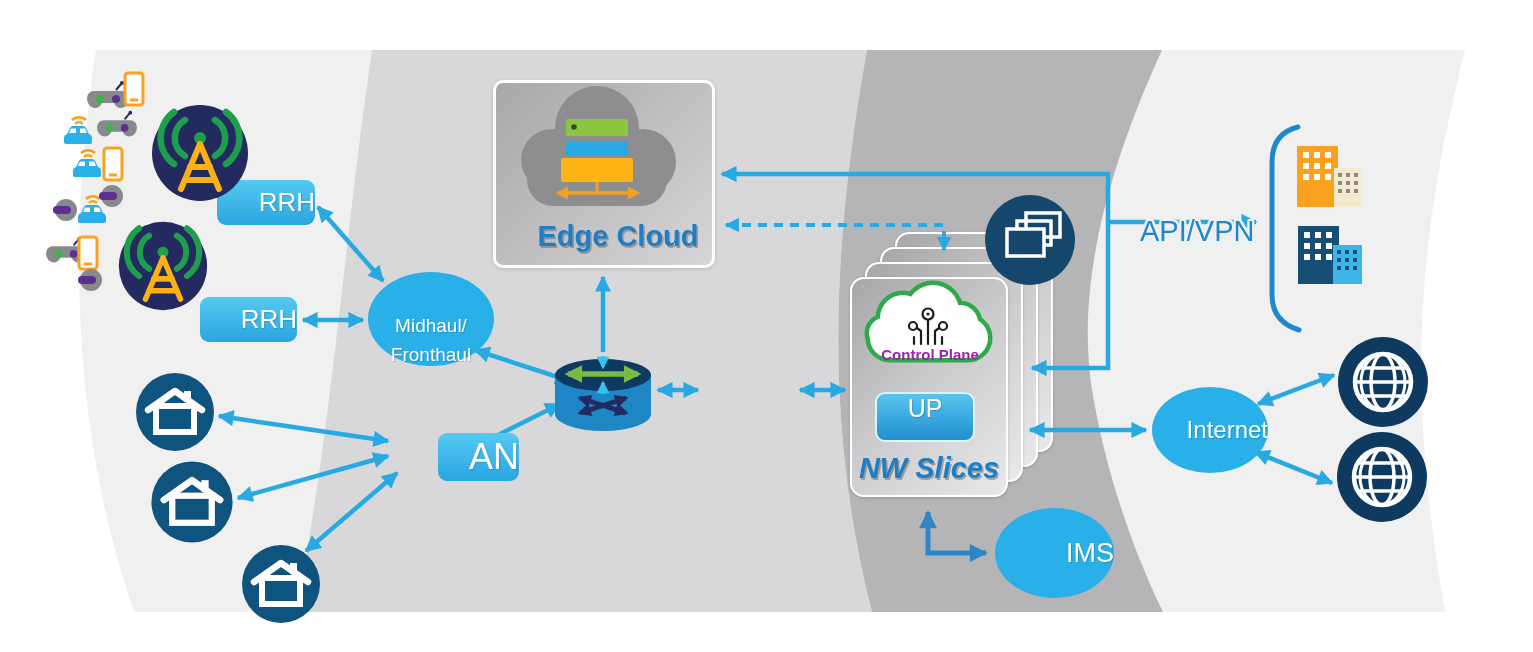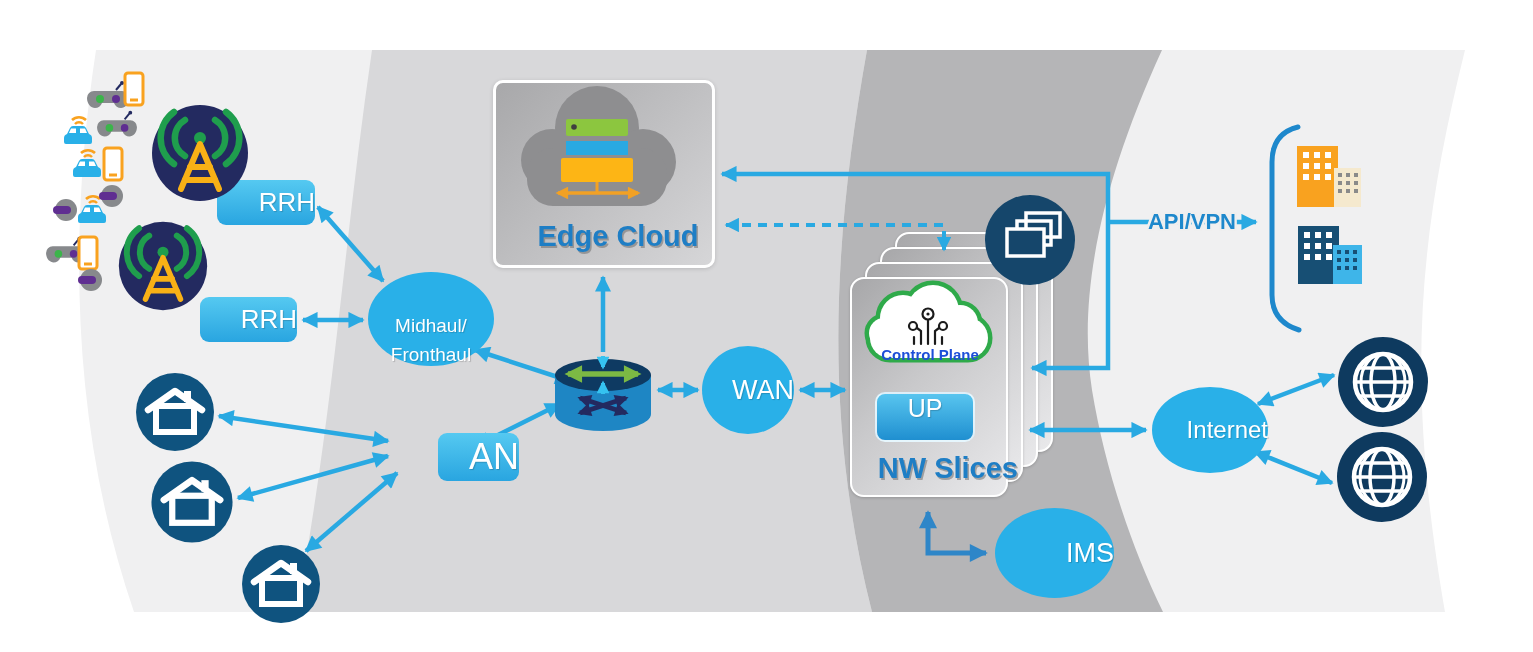--- a/index.html
+++ b/index.html
@@ -36,28 +36,28 @@
         background:linear-gradient(135deg,#a7a7a9 0%,#c9c9cb 45%,#e9e9eb 100%);
         box-sizing:border-box;box-shadow:0 1px 3px rgba(0,0,0,.18);}
   .card4{left:895px;top:232px;} .card3{left:880px;top:247px;}
   .card2{left:865px;top:262px;} .card1{left:850px;top:277px;}
 
   .upbox{position:absolute;left:875px;top:392px;width:100px;height:50px;border-radius:10px;
          border:2px solid rgba(255,255,255,.85);box-sizing:border-box;
          background:linear-gradient(180deg,#58c5ef,#1f8fd0);
          display:flex;justify-content:center;color:#fff;font-size:25px;
          text-shadow:1px 1px 1px rgba(0,0,0,.18);}
-  .nwslices{position:absolute;left:840px;top:452px;width:178px;text-align:right;
+  .nwslices{position:absolute;left:840px;top:452px;width:178px;text-align:center;
             font-size:29px;font-weight:bold;color:var(--textblue);
-            text-shadow:1.5px 1.5px 0 rgba(100,100,100,.5);}
+            text-shadow:1.5px 1.5px 0 rgba(100,100,100,.5);font-style:italic;}
 
   .cplabel{position:absolute;left:858px;top:346px;width:144px;text-align:center;
-           font-size:15px;font-weight:bold;color:#1d4ed8;}
-  .apilabel{position:absolute;left:1140px;top:209px;width:104px;text-align:center;
-            font-size:22px;font-weight:bold;color:var(--apiblue);
+           font-size:15px;font-weight:bold;color:#a21caf;}
+  .apilabel{position:absolute;left:1140px;top:215px;width:104px;text-align:center;
+            font-size:29px;font-weight:normal;color:var(--apiblue);
             text-shadow:-2px 0 0 #efefef,2px 0 0 #efefef,0 -2px 0 #efefef,0 2px 0 #efefef,
                         -2px -2px 0 #efefef,2px 2px 0 #efefef,-2px 2px 0 #efefef,2px -2px 0 #efefef;}
 </style>
 </head>
 <body>
 
 <div class="stage">
 
   <svg id="bg" class="layer" viewBox="0 0 1533 652">
     <defs>
@@ -95,23 +95,20 @@
       <span>Midhaul/</span>
       <span>Fronthaul</span>
     </div>
     <div class="node pill an">
         <span>AN</span>
       </div>
 
     <div class="edgebox"></div>
     <div class="edgelabel">Edge Cloud</div>
 
-    <div class="node ellipse wan">
-        <span>WAN</span>
-      </div>
 
     <div class="card card4"></div>
     <div class="card card3"></div>
     <div class="card card2"></div>
     <div class="card card1"></div>
     <div class="upbox">
         <span>UP</span>
       </div>
     <div class="nwslices">NW Slices</div>
 

